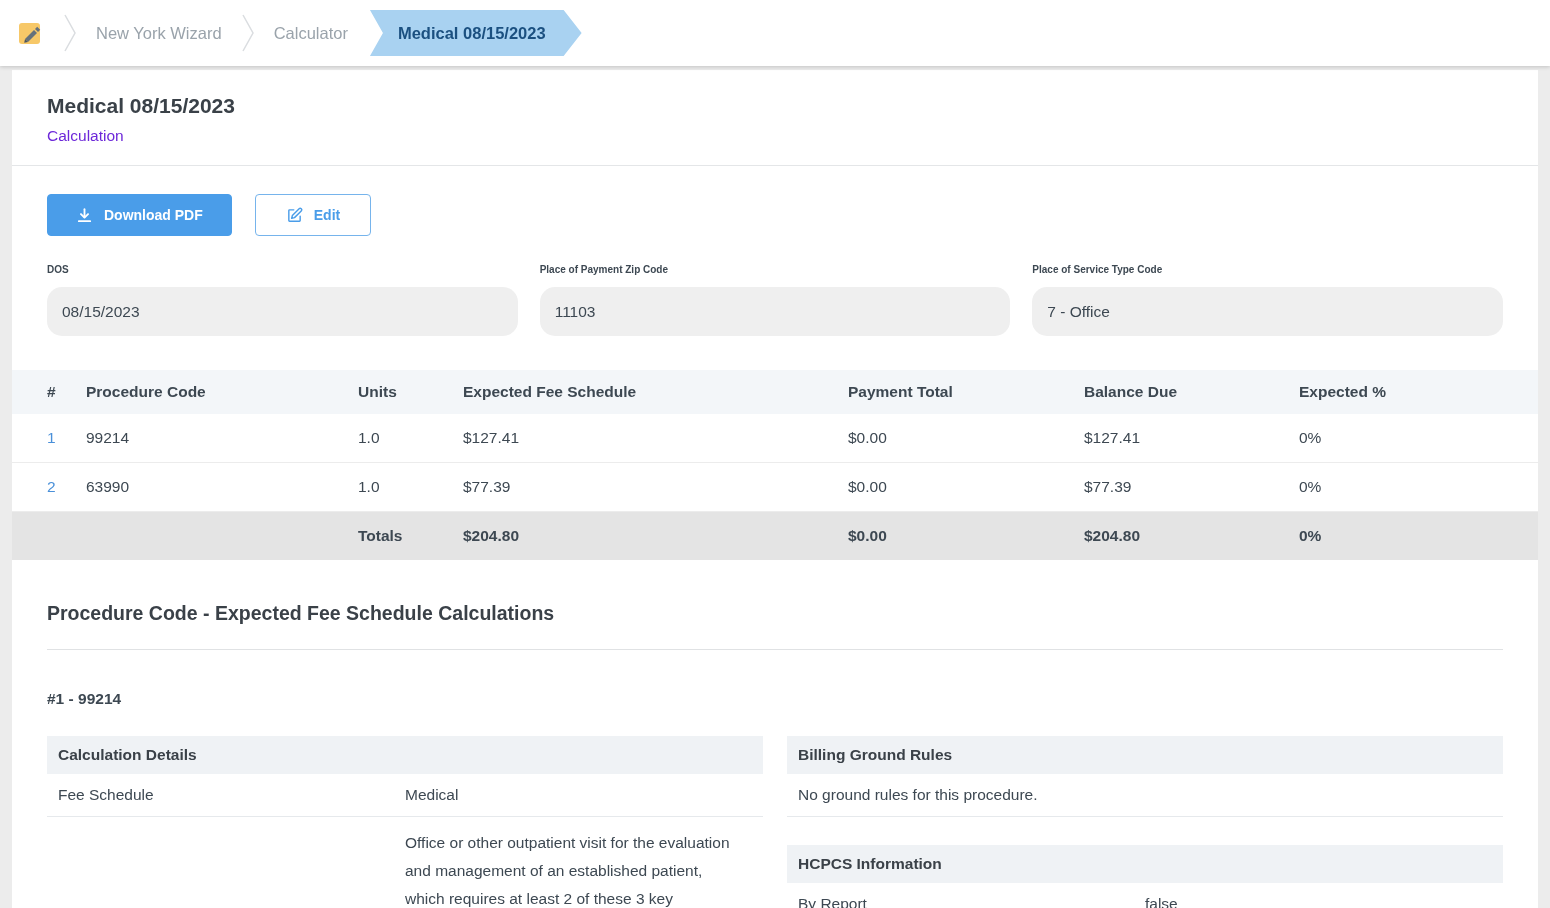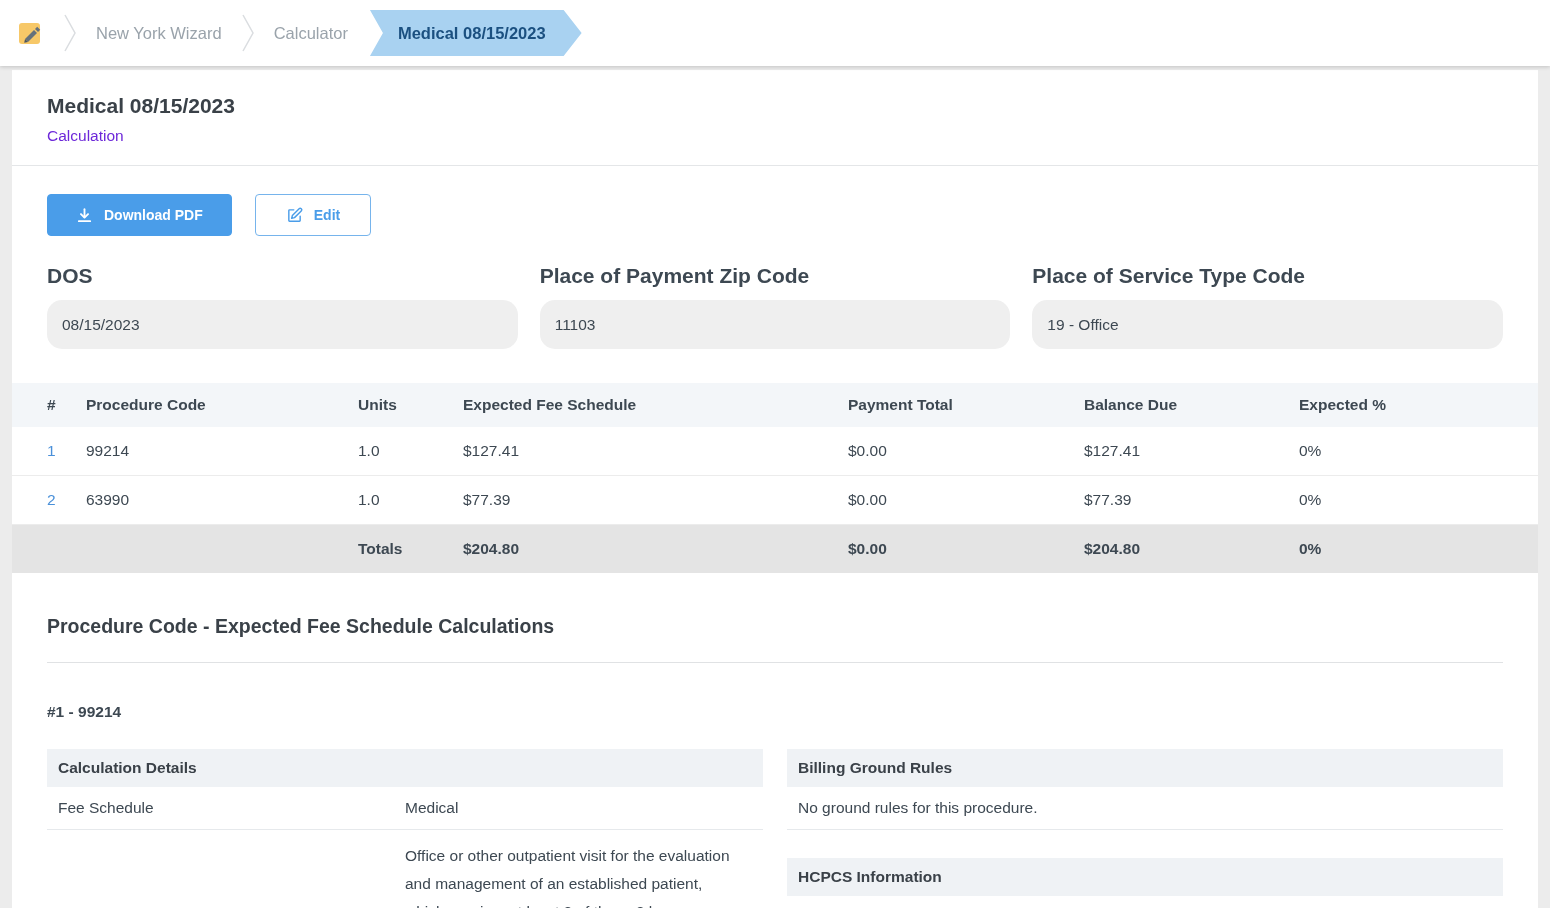--- a/index.html
+++ b/index.html
@@ -50,21 +50,21 @@
   .btn {
     height:42px; border-radius:4px; font-size:14px; font-weight:bold;
     display:inline-flex; align-items:center; gap:11px;
     cursor:pointer; font-family:inherit;
   }
   .btn-primary { background:#4a9de9; color:#ffffff; border:1px solid #4a9de9; padding:0 28px; }
   .btn-outline { background:#ffffff; color:#4a9de9; border:1px solid #76b4ec; padding:0 30px; }
 
   
   .fields { display:grid; grid-template-columns:1fr 1fr 1fr; gap:22px; margin-top:28px; }
-  .field-label { font-weight:bold; font-size:21px; color:#3d4852; }
+  .field-label { font-weight:bold; font-size:10px; color:#3d4852; }
   .field-box {
     margin-top:12px; background:#efefef; border-radius:15px;
     height:49px; display:flex; align-items:center;
     padding:0 15px; font-size:15.5px; color:#3d4852;
   }
 
   
   table.proc { width:100%; border-collapse:collapse; margin-top:34px; font-size:15.5px; }
   table.proc thead tr { background:#f3f6f9; }
   table.proc th { text-align:left; font-weight:bold; padding:13px 8px 13px 0; color:#3d4852; }
@@ -147,21 +147,21 @@
       <div class="field">
         <div class="field-label">DOS</div>
         <div class="field-box">08/15/2023</div>
       </div>
       <div class="field">
         <div class="field-label">Place of Payment Zip Code</div>
         <div class="field-box">11103</div>
       </div>
       <div class="field">
         <div class="field-label">Place of Service Type Code</div>
-        <div class="field-box">19 - Office</div>
+        <div class="field-box">7 - Office</div>
       </div>
     </div>
   </div>
 
   <table class="proc">
     <colgroup>
       <col style="width:74px">
         <col style="width:272px">
         <col style="width:105px">
       <col style="width:385px">

